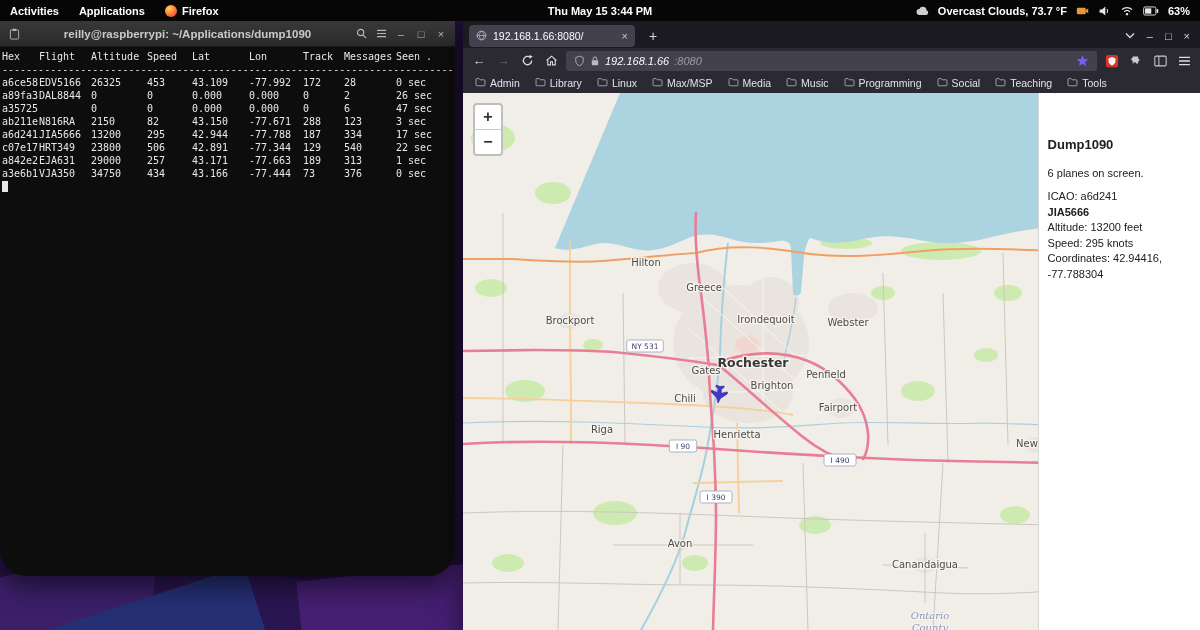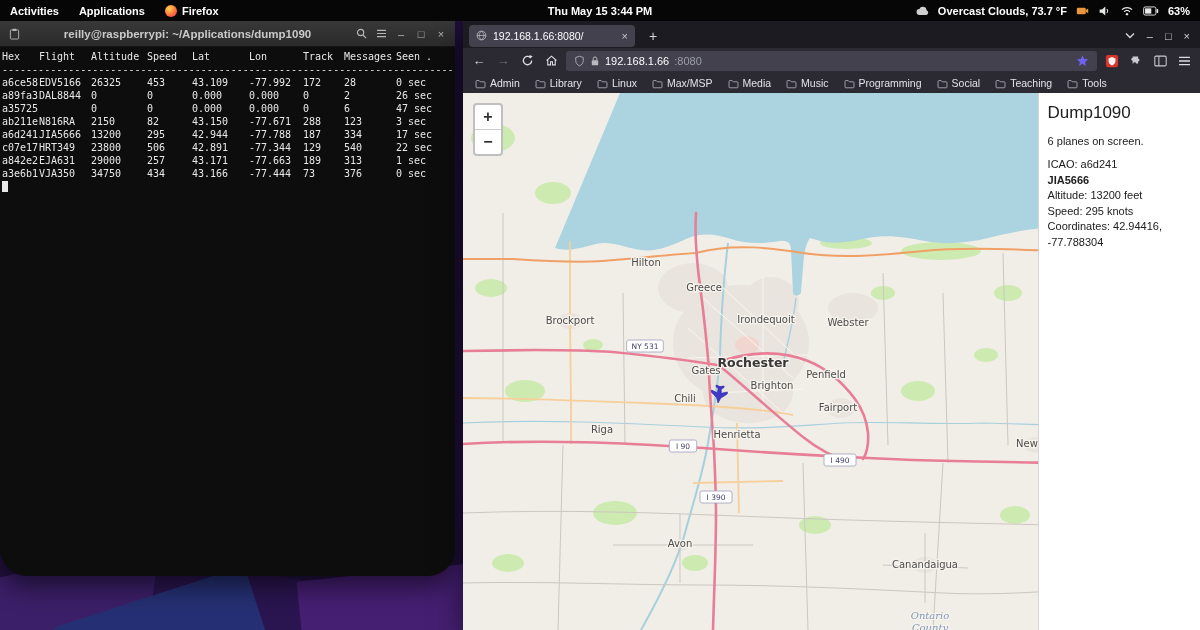--- a/index.html
+++ b/index.html
@@ -57,46 +57,46 @@
   }
   .ff-tabbar{height:25px;background:#1c1b22;display:flex;align-items:center;padding:3px 6px 0 6px;gap:10px;}
   .ff-tab{height:22px;background:#42414d;border-radius:4px;color:#fbfbfe;font-size:10.5px;display:flex;align-items:center;gap:6px;padding:0 7px;width:152px;}
   .ff-tab-title{flex:1;overflow:hidden;white-space:nowrap;}
   .ff-tab-close{color:#c7c7cf;font-size:11px;}
   .ff-newtab{color:#d5d5dc;font-size:14px;padding:0 4px;}
   .ff-tabbar-right{margin-left:auto;display:flex;align-items:center;gap:12px;color:#d5d5dc;font-size:11px;padding-right:4px;}
   .ff-navbar{height:27px;background:#2b2a33;display:flex;align-items:center;gap:6px;padding:0 7px;}
   .nav-ico{width:18px;text-align:center;color:#dcdce2;font-size:13px;display:inline-flex;justify-content:center;align-items:center;}
   .nav-ico.dim{color:#6c6b78;}
-  .ff-urlbar{flex:1;height:20px;background:#42414d;border-radius:3px;display:flex;align-items:center;gap:5px;padding:0 8px;color:#fbfbfe;font-size:11px;}
+  .ff-urlbar{flex:1;height:20px;background:#42414d;border-radius:3px;display:flex;align-items:center;gap:5px;padding:0 8px;color:#fbfbfe;font-size:11px;font-style:italic;}
   .url-port{color:#9d9da8;}
   .url-spacer{flex:1;}
   .ff-bmbar{height:20px;background:#2b2a33;display:flex;align-items:center;gap:15px;padding:0 12px;font-size:10.5px;color:#e2e2e8;}
-  .bm{display:flex;align-items:flex-end;gap:4px;}
+  .bm{display:flex;align-items:flex-start;gap:4px;}
   .bm-folder{flex:none;}
 
   
   .ff-content{flex:1;display:flex;background:#fff;position:relative;}
   .map-area{position:relative;width:589px;height:537px;background:#f1eee8;overflow:hidden;}
   .map-svg{position:absolute;left:0;top:0;}
   .zoomctl{
     position:absolute;left:10px;top:10px;width:26px;background:#fff;z-index:5;
     border:2px solid rgba(0,0,0,.25);border-radius:4px;overflow:hidden;
   }
   .zoombtn{height:24px;display:flex;align-items:center;justify-content:center;font:bold 16px "Liberation Sans",sans-serif;color:#333;}
   .zoombtn + .zoombtn{border-top:1px solid #ccc;}
 
   .place{font:10px "DejaVu Sans",sans-serif;fill:#4c4c4c;text-anchor:middle;paint-order:stroke;stroke:#f6f3ec;stroke-width:2.5px;}
   .city{font-size:12.5px;font-weight:bold;fill:#363636;}
   .county-label{font:italic 10px "DejaVu Serif",serif;fill:#8397ba;text-anchor:middle;paint-order:stroke;stroke:#f6f3ec;stroke-width:2px;}
   .shield-box{fill:#ffffff;stroke:#9f9fbe;stroke-width:0.8;}
   .shield-text{font:7.5px "DejaVu Sans",sans-serif;fill:#40406a;text-anchor:middle;}
 
   .panel{width:147px;background:#fff;border-left:1px solid #d6d6d6;padding:12px 9px;font-size:11px;color:#202020;line-height:15.5px;}
-  .panel-title{font-size:17px;font-weight:normal;margin-bottom:13px;}
+  .panel-title{font-size:13px;font-weight:bold;margin-bottom:13px;margin-top:32px;}
   .panel-planes{margin-bottom:8px;}
   .panel .bold{font-weight:bold;}
 
   svg{display:block;}
 </style>
 </head>
 <body>
 
 <div class="wallpaper">
   <div class="wp-shape wp1"></div>

